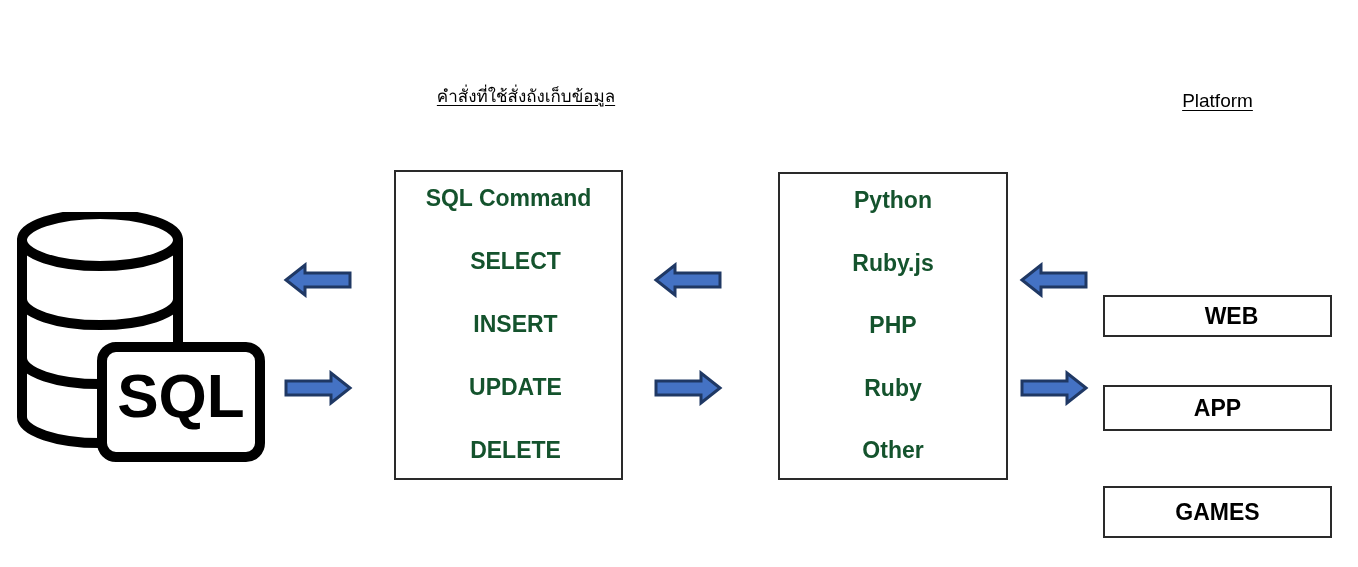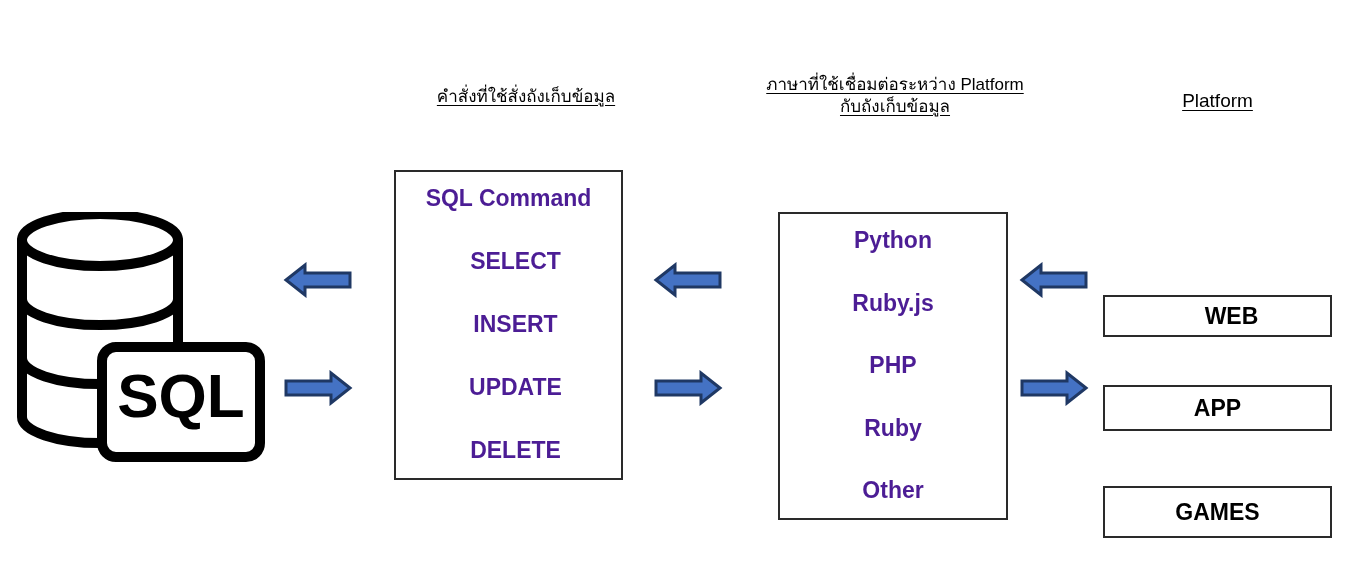--- a/index.html
+++ b/index.html
@@ -59,29 +59,29 @@
     display: flex;
     flex-direction: column;
     justify-content: space-between;
     padding: 12px 0 14px 0;
   }
   .list-box .row {
     font-family: "Liberation Sans", sans-serif;
     font-weight: bold;
     font-size: 23px;
     line-height: 28px;
-    color: #4c1d95;
+    color: #14532d;
     text-align: center;
     white-space: nowrap;
   }
   .list-box .row.title { padding-right: 0px; }
   .list-box .row.indent { padding-left: 14px; }
 
   #box-command  { left: 394px; top: 170px; width: 229px; height: 310px; }
-  #box-language { left: 778px; top: 172px; width: 230px; height: 308px; margin-top: 40px; }
+  #box-language { left: 778px; top: 172px; width: 230px; height: 308px; }
 
   
   .platform-box {
     position: absolute;
     box-sizing: border-box;
     background: #ffffff;
     border: 2px solid #2a2a2a;
     display: flex;
     align-items: center;
     justify-content: center;
@@ -114,24 +114,20 @@
 </head>
 <body>
 
 <div id="canvas">
 
 
   <div class="col-header header-thai" id="hdr-command">
     <span>คำสั่งที่ใช้สั่งถังเก็บข้อมูล</span>
   </div>
 
-  <div class="col-header header-thai" id="hdr-language">
-    <span>ภาษาที่ใช้เชื่อมต่อระหว่าง Platform</span><br>
-    <span>กับถังเก็บข้อมูล</span>
-  </div>
 
   <div class="col-header header-plain" id="hdr-platform">
     <span>Platform</span>
   </div>
 
   <div id="db-icon">
     <svg viewBox="0 0 260 258" width="260" height="258">
 
       <path d="M12 28 L12 205 A78 26 0 0 0 168 205 L168 28 Z" fill="#ffffff" stroke="#000000" stroke-width="10" stroke-linejoin="round"></path>
 

